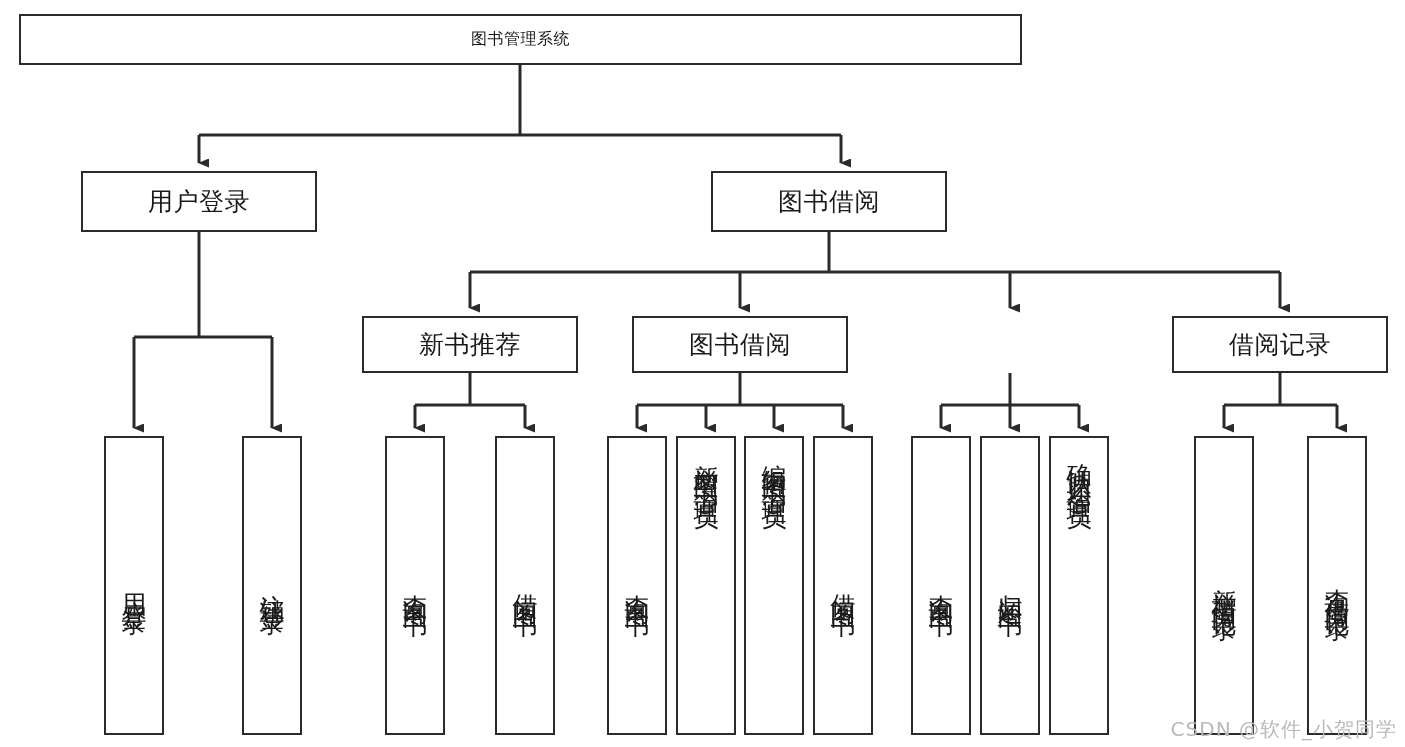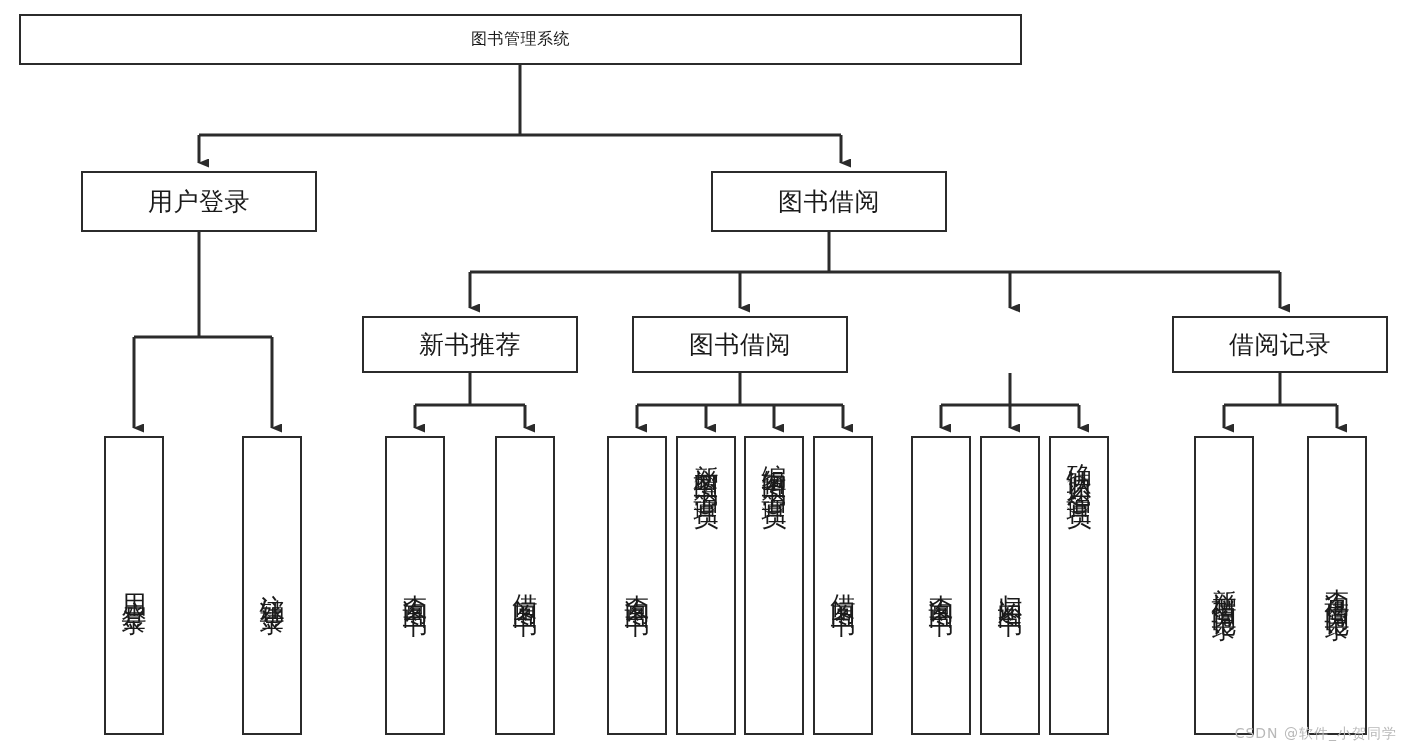--- a/index.html
+++ b/index.html
@@ -66,21 +66,21 @@
     white-space: nowrap;
   }
   .node.vert.centered {
     align-items: center;
     padding-top: 0;
   }
   #watermark {
     position: absolute;
     right: 8px;
     bottom: 4px;
-    font-size: 14px;
+    font-size: 20px;
     color: #b9b9b9;
     letter-spacing: 1px;
     z-index: 5;
     white-space: nowrap;
   }
 </style>
 </head>
 <body>
 
 <div id="diagram-root">

